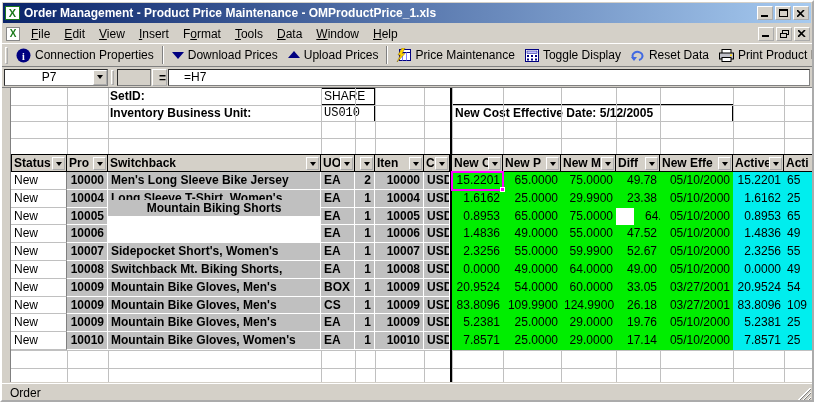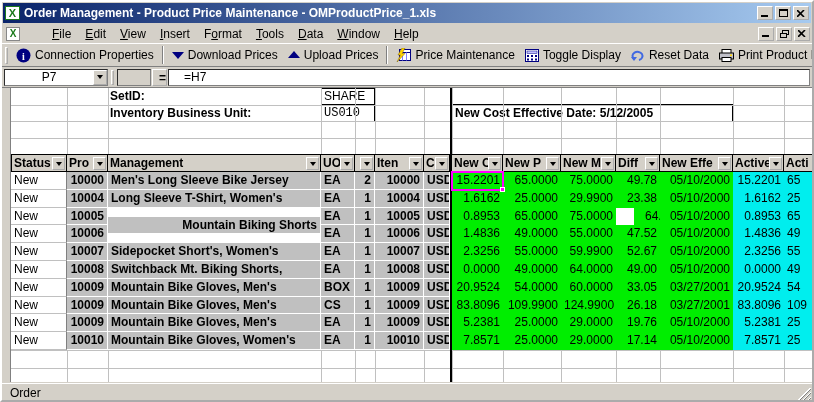--- a/index.html
+++ b/index.html
@@ -87,21 +87,21 @@
           <svg width="8" height="7">
             <line x1="0" y1="0" x2="7" y2="7" stroke="#000" stroke-width="1.6"></line>
             <line x1="7" y1="0" x2="0" y2="7" stroke="#000" stroke-width="1.6"></line>
           </svg>
         </button>
     </div>
   </div>
 
   <div class="menubar">
     <div class="doc-icon">X</div>
-    <div id="menu-items" style="display:flex;margin-left:21px;">
+    <div id="menu-items" style="display:flex;">
         <div class="menu-item"><u>F</u>ile</div>
         <div class="menu-item"><u>E</u>dit</div>
         <div class="menu-item"><u>V</u>iew</div>
         <div class="menu-item"><u>I</u>nsert</div>
         <div class="menu-item">F<u>o</u>rmat</div>
         <div class="menu-item"><u>T</u>ools</div>
         <div class="menu-item"><u>D</u>ata</div>
         <div class="menu-item"><u>W</u>indow</div>
         <div class="menu-item"><u>H</u>elp</div>
       </div>
@@ -264,21 +264,21 @@
         <div class="gline" style="left: 364px; top: 0px; width: 1px; height: 66px;"></div>
         <div class="gline" style="left: 0px; top: 262px; width: 804px; height: 1px;"></div>
         <div class="gline" style="left: 0px; top: 280px; width: 804px; height: 1px;"></div>
         <div class="hdr-row" style="top: 66px;">
           <div class="hdr-cell" style="left: 0px; width: 56px; border-left: 1px solid rgb(0, 0, 0);"><span>Status</span><span class="hdr-drop">
               <span class="tri"></span>
             </span></div>
           <div class="hdr-cell" style="left: 56px; width: 41px;"><span>Pro</span><span class="hdr-drop">
               <span class="tri"></span>
             </span></div>
-          <div class="hdr-cell" style="left: 97px; width: 213px;"><span>Management</span><span class="hdr-drop">
+          <div class="hdr-cell" style="left: 97px; width: 213px;"><span>Switchback</span><span class="hdr-drop">
               <span class="tri"></span>
             </span></div>
           <div class="hdr-cell" style="left: 310px; width: 34px;"><span>UO</span><span class="hdr-drop">
               <span class="tri"></span>
             </span></div>
           <div class="hdr-cell" style="left: 344px; width: 20px;"><span></span><span class="hdr-drop">
               <span class="tri"></span>
             </span></div>
           <div class="hdr-cell" style="left: 364px; width: 49px;"><span>Iten</span><span class="hdr-drop">
               <span class="tri"></span>
@@ -329,21 +329,21 @@
         <div class="dcell bg-gray bold" style="left: 413px; top: 102px; width: 26px; height: 18px; text-align: left;">USD</div>
         <div class="dcell bg-green" style="left: 441px; top: 102px; width: 51px; height: 18px; text-align: right;">1.6162</div>
         <div class="dcell bg-green" style="left: 492px; top: 102px; width: 58px; height: 18px; text-align: right;">25.0000</div>
         <div class="dcell bg-green" style="left: 550px; top: 102px; width: 55px; height: 18px; text-align: right;">29.9900</div>
         <div class="dcell bg-green" style="left: 605px; top: 102px; width: 44px; height: 18px; text-align: right;">23.38</div>
         <div class="dcell bg-green" style="left: 649px; top: 102px; width: 73px; height: 18px; text-align: right;">05/10/2000</div>
         <div class="dcell bg-cyan" style="left: 722px; top: 102px; width: 51px; height: 18px; text-align: right;">1.6162</div>
         <div class="dcell bg-cyan" style="left: 773px; top: 102px; width: 39px; height: 18px; text-align: left;">25</div>
         <div class="dcell bg-white" style="left: 0px; top: 120px; width: 56px; height: 17px; text-align: left;">New</div>
         <div class="dcell bg-gray bold" style="left: 56px; top: 120px; width: 41px; height: 17px; text-align: right;">10005</div>
-        <div class="dcell bg-gray bold" style="left: 97px; top: 129px; width: 213px; height: 17px; text-align: right;">Mountain Biking Shorts</div>
+        <div class="dcell bg-gray bold" style="left: 97px; top: 112px; width: 213px; height: 17px; text-align: center;">Mountain Biking Shorts</div>
         <div class="dcell bg-gray bold" style="left: 310px; top: 120px; width: 34px; height: 17px; text-align: left;">EA</div>
         <div class="dcell bg-gray bold" style="left: 344px; top: 120px; width: 20px; height: 17px; text-align: right;">1</div>
         <div class="dcell bg-gray bold" style="left: 364px; top: 120px; width: 49px; height: 17px; text-align: right;">10005</div>
         <div class="dcell bg-gray bold" style="left: 413px; top: 120px; width: 26px; height: 17px; text-align: left;">USD</div>
         <div class="dcell bg-green" style="left: 441px; top: 120px; width: 51px; height: 17px; text-align: right;">0.8953</div>
         <div class="dcell bg-green" style="left: 492px; top: 120px; width: 58px; height: 17px; text-align: right;">65.0000</div>
         <div class="dcell bg-green" style="left: 550px; top: 120px; width: 55px; height: 17px; text-align: right;">75.0000</div>
         <div class="dcell bg-green" style="left: 623px; top: 120px; width: 44px; height: 17px; text-align: right;">64.10</div>
         <div class="dcell bg-green" style="left: 649px; top: 120px; width: 73px; height: 17px; text-align: right;">05/10/2000</div>
         <div class="dcell bg-cyan" style="left: 722px; top: 120px; width: 51px; height: 17px; text-align: right;">0.8953</div>

